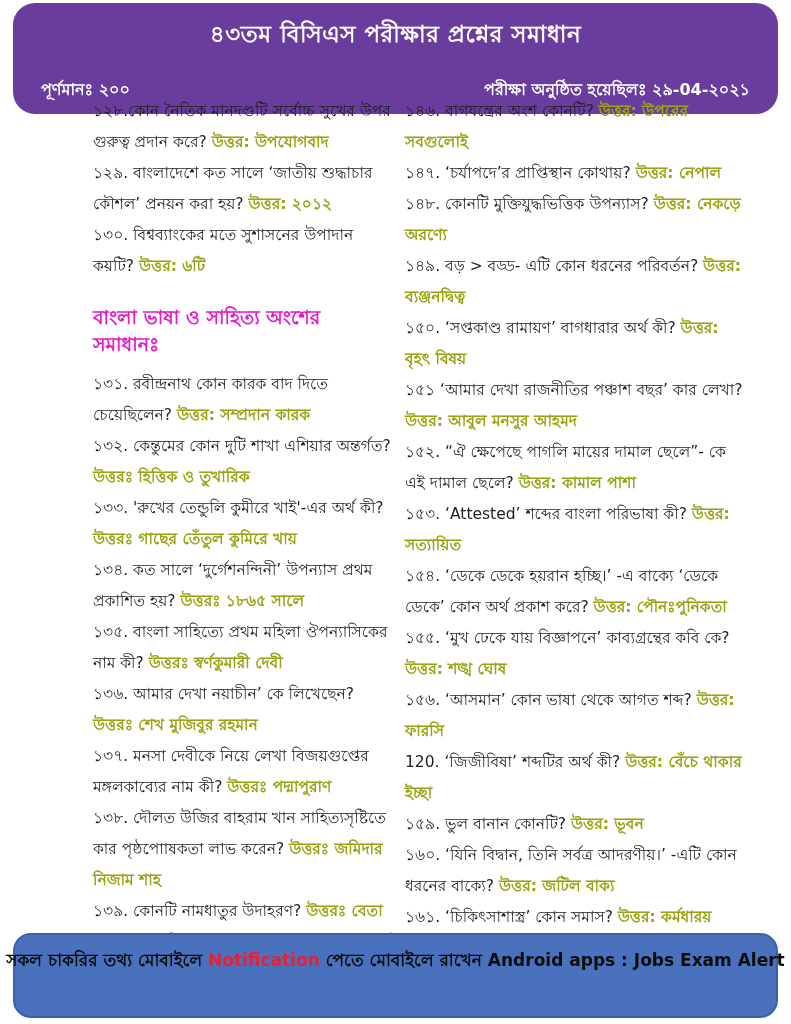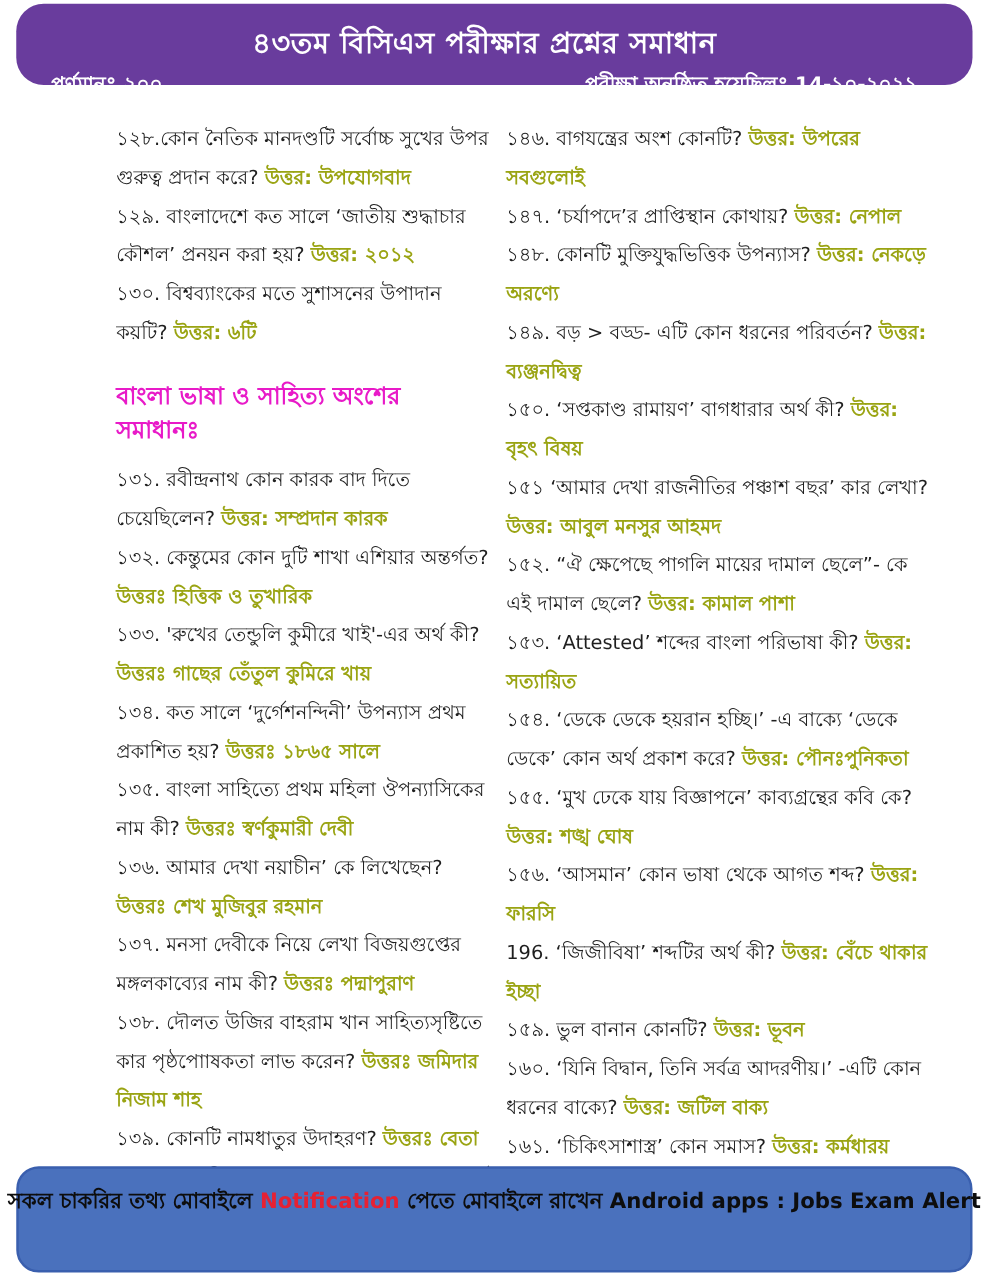--- a/index.html
+++ b/index.html
@@ -5,24 +5,24 @@
   html,body{margin:0;padding:0;}
   body{
     width:791px;height:1024px;position:relative;background:#ffffff;
     font-family:"DejaVu Sans","Liberation Sans",sans-serif;
     -webkit-font-smoothing:antialiased;
   }
   .page{width:791px;height:1024px;position:relative;overflow:hidden;}
 
   
   .header-box{
-    position:absolute;left:13px;top:3px;width:765px;height:65px;
+    position:absolute;left:13px;top:3px;width:765px;height:111px;
     background:#693c9d;border-radius:22px;color:#ffffff;
     display:flex;flex-direction:column;box-sizing:border-box;
-    padding:9px 44px 10px 28px;
+    padding:9px 28px 10px 28px;
   }
   .header-title{
     text-align:center;font-size:23px;font-weight:700;letter-spacing:.5px;
     margin-top:4px;
   }
   .header-meta{
     margin-top:auto;display:flex;justify-content:space-between;
     font-size:16px;font-weight:600;
   }
 
@@ -56,21 +56,21 @@
 </style>
 </head>
 <body>
 
 <div class="page">
 
   <div class="header-box">
     <div class="header-title">৪৩তম বিসিএস পরীক্ষার প্রশ্নের সমাধান</div>
     <div class="header-meta">
       <span>পূর্ণমানঃ ২০০</span>
-      <span>পরীক্ষা অনুষ্ঠিত হয়েছিলঃ 14-১০-২০২১</span>
+      <span>পরীক্ষা অনুষ্ঠিত হয়েছিলঃ ২৯-04-২০২১</span>
     </div>
   </div>
 
   <div class="body-wrap">
     <div class="col col-left">
         <div class="qa"><span class="q">১২৮.কোন নৈতিক মানদণ্ডটি সর্বোচ্চ সুখের উপর গুরুত্ব প্রদান করে? </span><span class="a">উত্তর: উপযোগবাদ</span></div>
         <div class="qa"><span class="q">১২৯. বাংলাদেশে কত সালে ‘জাতীয় শুদ্ধাচার কৌশল’ প্রনয়ন করা হয়? </span><span class="a">উত্তর: ২০১২</span></div>
         <div class="qa"><span class="q">১৩০. বিশ্বব্যাংকের মতে সুশাসনের উপাদান কয়টি? </span><span class="a">উত্তর: ৬টি</span></div>
         <div class="section">বাংলা ভাষা ও সাহিত্য অংশের সমাধানঃ</div>
         <div class="qa"><span class="q">১৩১. রবীন্দ্রনাথ কোন কারক বাদ দিতে চেয়েছিলেন? </span><span class="a">উত্তর: সম্প্রদান কারক</span></div>
@@ -90,21 +90,21 @@
         <div class="qa"><span class="q">১৪৭. ‘চর্যাপদে’র প্রাপ্তিস্থান কোথায়? </span><span class="a">উত্তর: নেপাল</span></div>
         <div class="qa"><span class="q">১৪৮. কোনটি মুক্তিযুদ্ধভিত্তিক উপন্যাস? </span><span class="a">উত্তর: নেকড়ে অরণ্যে</span></div>
         <div class="qa"><span class="q">১৪৯. বড় &gt; বড্ড- এটি কোন ধরনের পরিবর্তন? </span><span class="a">উত্তর: ব্যঞ্জনদ্বিত্ব</span></div>
         <div class="qa"><span class="q">১৫০. ‘সপ্তকাণ্ড রামায়ণ’ বাগধারার অর্থ কী? </span><span class="a">উত্তর: বৃহৎ বিষয়</span></div>
         <div class="qa"><span class="q">১৫১ ‘আমার দেখা রাজনীতির পঞ্চাশ বছর’ কার লেখা? </span><span class="a">উত্তর: আবুল মনসুর আহমদ</span></div>
         <div class="qa"><span class="q">১৫২. “ঐ ক্ষেপেছে পাগলি মায়ের দামাল ছেলে”- কে এই দামাল ছেলে? </span><span class="a">উত্তর: কামাল পাশা</span></div>
         <div class="qa"><span class="q">১৫৩. ‘Attested’ শব্দের বাংলা পরিভাষা কী? </span><span class="a">উত্তর: সত্যায়িত</span></div>
         <div class="qa"><span class="q">১৫৪. ‘ডেকে ডেকে হয়রান হচ্ছি।’ -এ বাক্যে ‘ডেকে ডেকে’ কোন অর্থ প্রকাশ করে? </span><span class="a">উত্তর: পৌনঃপুনিকতা</span></div>
         <div class="qa"><span class="q">১৫৫. ‘মুখ ঢেকে যায় বিজ্ঞাপনে’ কাব্যগ্রন্থের কবি কে? </span><span class="a">উত্তর: শঙ্খ ঘোষ</span></div>
         <div class="qa"><span class="q">১৫৬. ‘আসমান’ কোন ভাষা থেকে আগত শব্দ? </span><span class="a">উত্তর: ফারসি</span></div>
-        <div class="qa"><span class="q">196. ‘জিজীবিষা’ শব্দটির অর্থ কী? </span><span class="a">উত্তর: বেঁচে থাকার ইচ্ছা</span></div>
+        <div class="qa"><span class="q">120. ‘জিজীবিষা’ শব্দটির অর্থ কী? </span><span class="a">উত্তর: বেঁচে থাকার ইচ্ছা</span></div>
         <div class="qa"><span class="q">১৫৯. ভুল বানান কোনটি? </span><span class="a">উত্তর: ভূবন</span></div>
         <div class="qa"><span class="q">১৬০. ‘যিনি বিদ্বান, তিনি সর্বত্র আদরণীয়।’ -এটি কোন ধরনের বাক্যে? </span><span class="a">উত্তর: জটিল বাক্য</span></div>
         <div class="qa"><span class="q">১৬১. ‘চিকিৎসাশাস্ত্র’ কোন সমাস? </span><span class="a">উত্তর: কর্মধারয়</span></div>
         <div class="qa"><span class="q">১৬২. ঈশ্বরচন্দ্র বিদ্যাসাগর কোথায় জন্মগ্রহণ করেন? </span><span class="a">উত্তর: বীরসিংহ গ্রাম, মেদিনীপুর</span></div>
       </div>
   </div>
 
   <div class="footer-box">
     <div class="footer-text">
       <span>সকল চাকরির তথ্য মোবাইলে </span><span class="footer-highlight">Notification</span><span> পেতে মোবাইলে রাখেন Android apps : Jobs Exam Alert</span>

